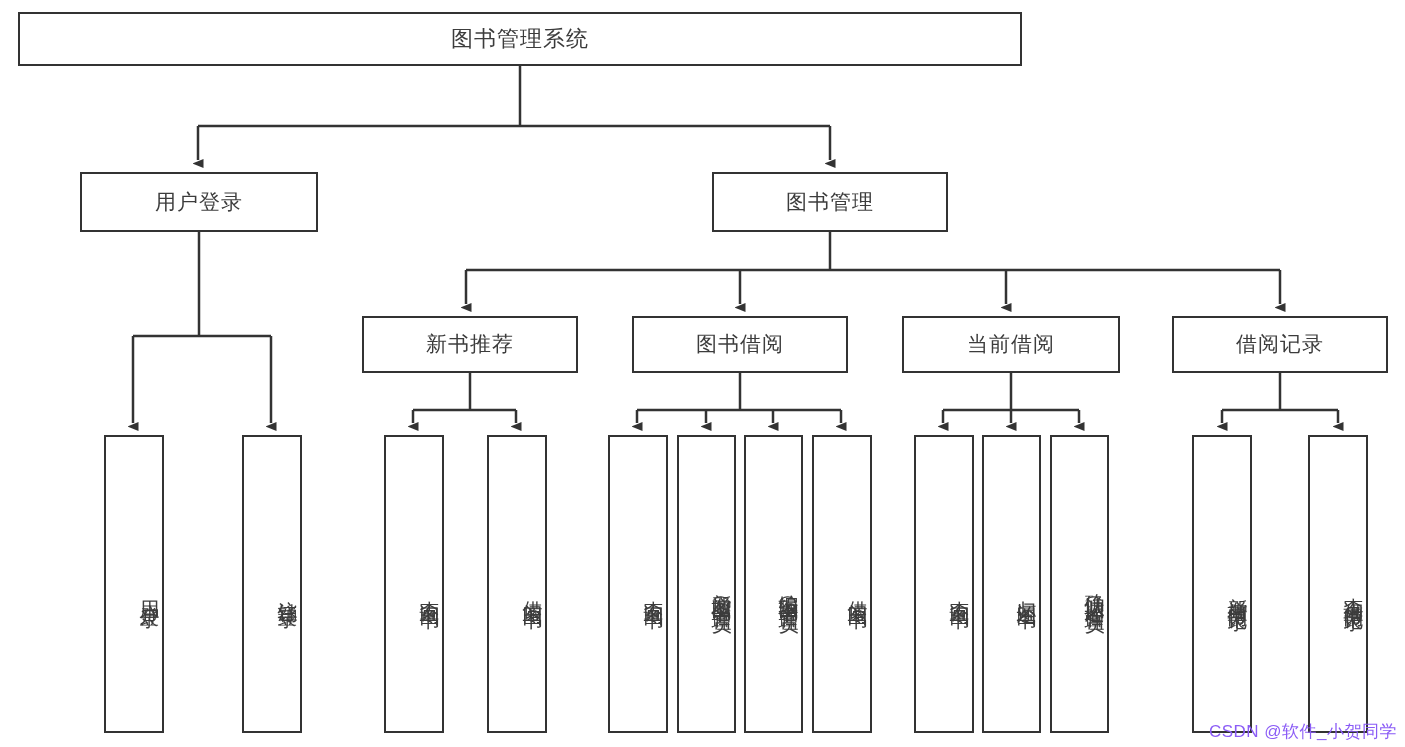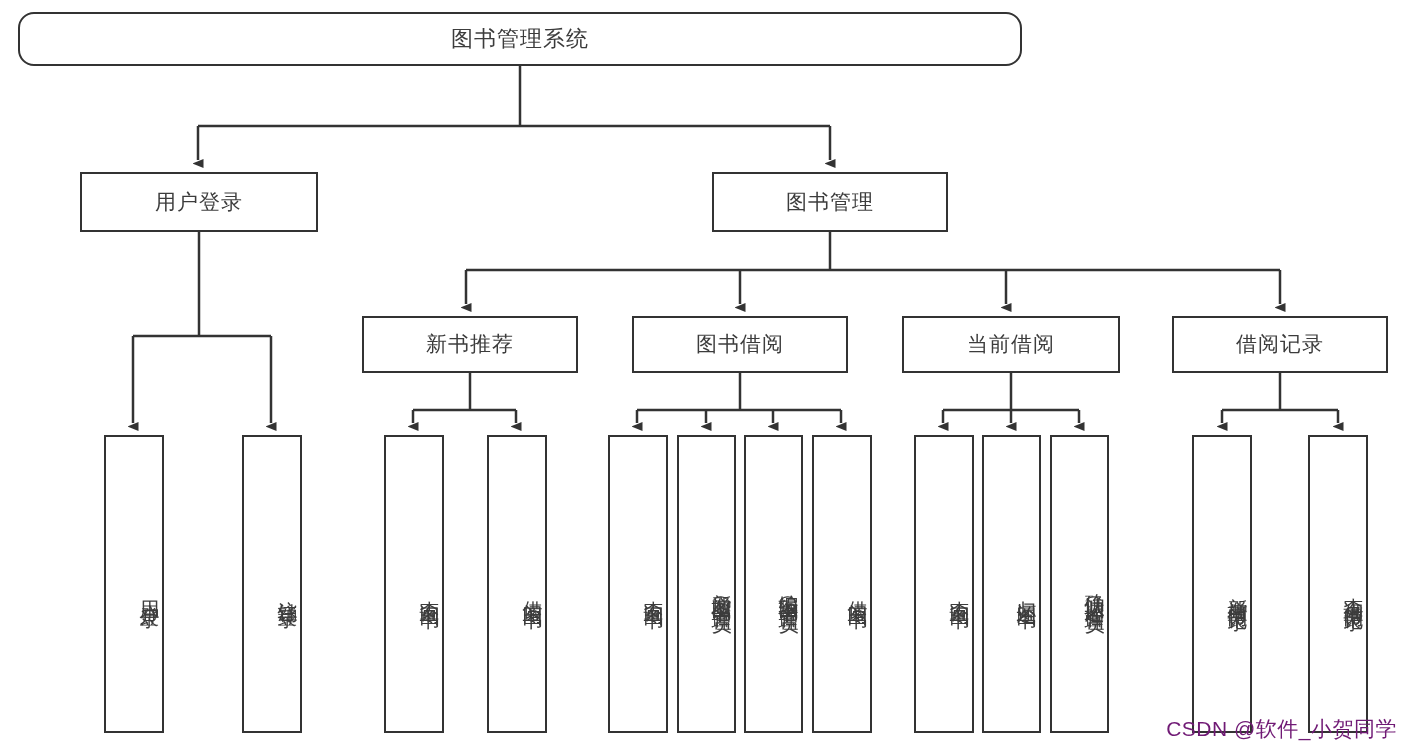--- a/index.html
+++ b/index.html
@@ -52,22 +52,22 @@
   }
   .node.leaf span {
     writing-mode: vertical-rl;
     text-orientation: upright;
     display: block;
   }
   .watermark {
     position: absolute;
     right: 8px;
     bottom: 4px;
-    font-size: 21px;
-    color: #701a75;
+    font-size: 17px;
+    color: #8b5cf6;
     letter-spacing: 0.5px;
     z-index: 5;
     white-space: nowrap;
   }
 </style>
 </head>
 <body>
 
 <div id="canvas">
 
@@ -114,21 +114,21 @@
       <path d="M1011,410 L1011,423" marker-end="url(#arrow)"></path>
       <path d="M1079,410 L1079,423" marker-end="url(#arrow)"></path>
 
       <path d="M1280,373 L1280,410"></path>
       <path d="M1222,410 L1338,410"></path>
       <path d="M1222,410 L1222,423" marker-end="url(#arrow)"></path>
       <path d="M1338,410 L1338,423" marker-end="url(#arrow)"></path>
     </g>
   </svg>
 
-  <div class="node root" style="left:18px; top:12px; width:1004px; height:54px;border-radius:16px;">
+  <div class="node root" style="left:18px; top:12px; width:1004px; height:54px;">
     <span>图书管理系统</span>
   </div>
 
   <div class="node" style="left:80px; top:172px; width:238px; height:60px;">
     <span>用户登录</span>
   </div>
   <div class="node" style="left:712px; top:172px; width:236px; height:60px;">
     <span>图书管理</span>
   </div>
 

